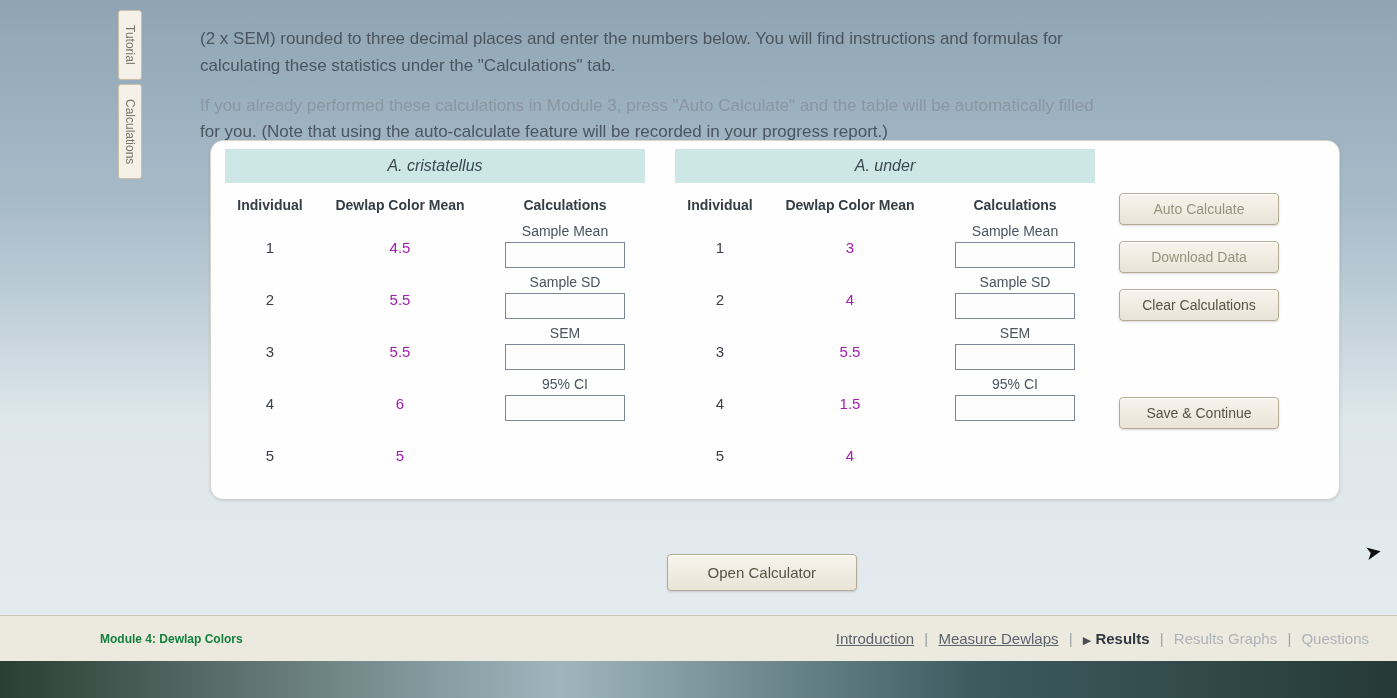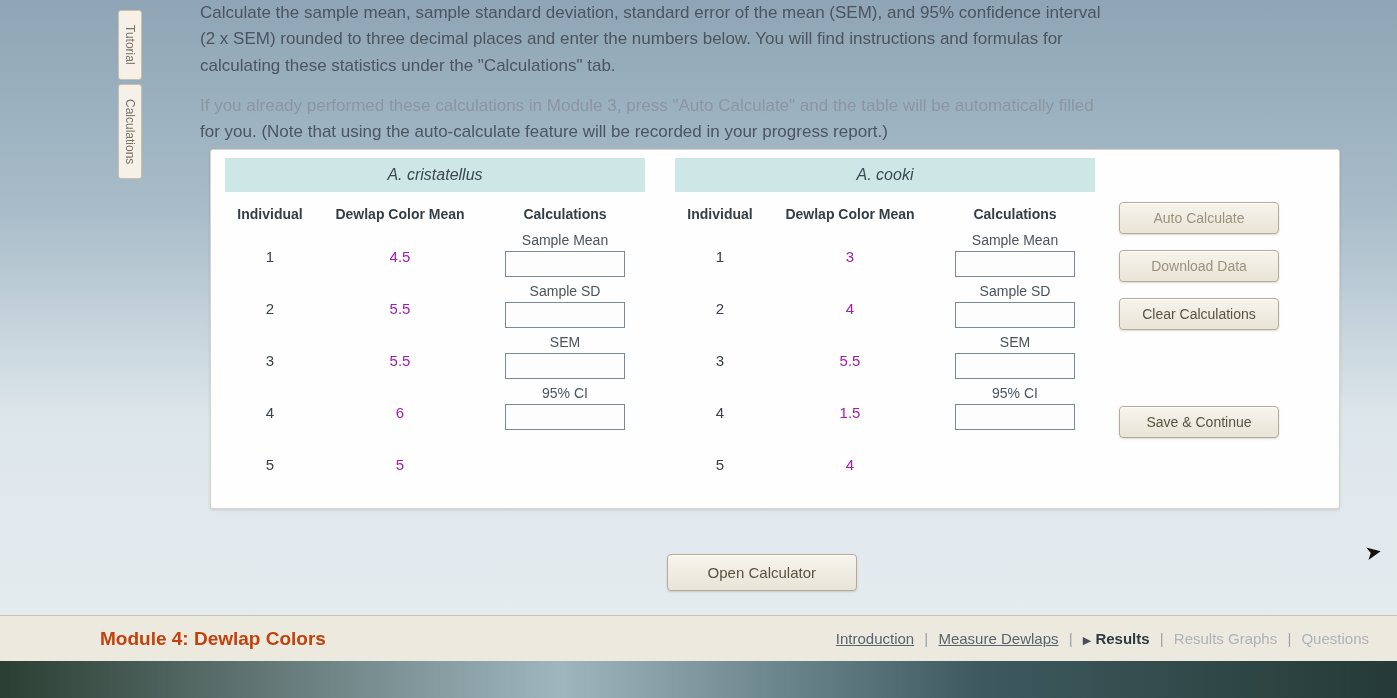--- a/index.html
+++ b/index.html
@@ -36,26 +36,26 @@
   font-size: 17px;
   line-height: 1.55;
   color: #4a5560;
   padding: 0 10px 10px 10px;
 }
 .instructions .p2 { margin-top: 14px; color: #4a5560; }
 .faded { color: #8a96a2; }
 .main-panel {
   position: absolute;
   left: 210px;
-  top: 149px;
+  top: 140px;
   width: 1130px;
   height: 360px;
   background: #fefefe;
   border: 1px solid #d8d4c9;
-  border-radius: 3px;
+  border-radius: 13px;
   box-shadow: 0 1px 3px rgba(0,0,0,0.12);
   padding: 8px 14px 10px 14px;
   display: flex;
 }
 .tbl-wrap { flex: 0 0 420px; }
 .tbl-wrap + .tbl-wrap { margin-left: 30px; }
 .side-controls { flex: 1; padding-left: 24px; padding-top: 44px; display: flex; flex-direction: column; gap: 16px; }
 .species-hdr {
   background: #cde7e7;
   color: #3c4852;
@@ -113,21 +113,21 @@
   position: absolute;
   left: 0; right: 0; top: 615px;
   height: 46px;
   background: #eceadf;
   border-top: 1px solid #c9c4b4;
   display: flex;
   align-items: center;
   padding: 0 28px 0 100px;
   color: #4a4f57;
 }
-.footer .mod-title { font-size: 19px; font-weight: bold; color: #c2410c; }
+.footer .mod-title { font-size: 12px; font-weight: bold; color: #15803d; }
 .footer .nav { margin-left: auto; font-size: 15px; }
 .footer .nav a { color: #5a636e; text-decoration: underline; cursor: pointer; }
 .footer .nav .current { color: #2f3942; text-decoration: none; font-weight: bold; }
 .footer .nav .faded-link { color: #acb3ba; text-decoration: none; }
 .footer .nav .sep { color: #9aa1a9; margin: 0 6px; }
 .tri { font-size: 11px; }
 .bottom-strip {
   position: absolute; left: 0; right: 0; top: 661px; bottom: 0;
   background: linear-gradient(90deg,#2b3e33,#9fb6bf 40%,#3e5a5f 70%,#253a36);
 }
@@ -140,21 +140,21 @@
 </head>
 <body>
 
 <div class="side-tabs">
   <div class="side-tab">Tutorial</div>
   <div class="side-tab">Calculations</div>
 </div>
 
 <div class="instructions">
   <div class="p1">
-    <span>Calculate the sample mean, sample standard deviation, standard error of the mean (SEM), and 95% confidence interval</span><br>
+    <br>
     <span>(2 x SEM) rounded to three decimal places and enter the numbers below. You will find instructions and formulas for</span><br>
     <span>calculating these statistics under the "Calculations" tab.</span>
   </div>
   <div class="p2">
     <span class="faded">If you already performed these calculations in Module 3, press "Auto Calculate" and the table will be automatically filled</span><br>
     <span>for you. (Note that using the auto-calculate feature will be recorded in your progress report.)</span>
   </div>
 </div>
 
 <div class="main-panel">
@@ -204,21 +204,21 @@
         </div>
         <div class="calc-block">
           <div class="calc-label">95% CI</div>
           <input class="calc-input" style="">
         </div>
       </div>
     </div>
   </div>
 
   <div class="tbl-wrap">
-    <div class="species-hdr">A. cooki</div>
+    <div class="species-hdr">A. under</div>
     <div class="col-hdrs">
       <div class="ch-ind">Individual</div>
       <div class="ch-dcm">Dewlap Color Mean</div>
       <div class="ch-calc">Calculations</div>
     </div>
     <div class="rows">
       <div class="rows-left">
         <div class="row">
           <div class="cell-ind">1</div>
           <div class="cell-dcm">3</div>

